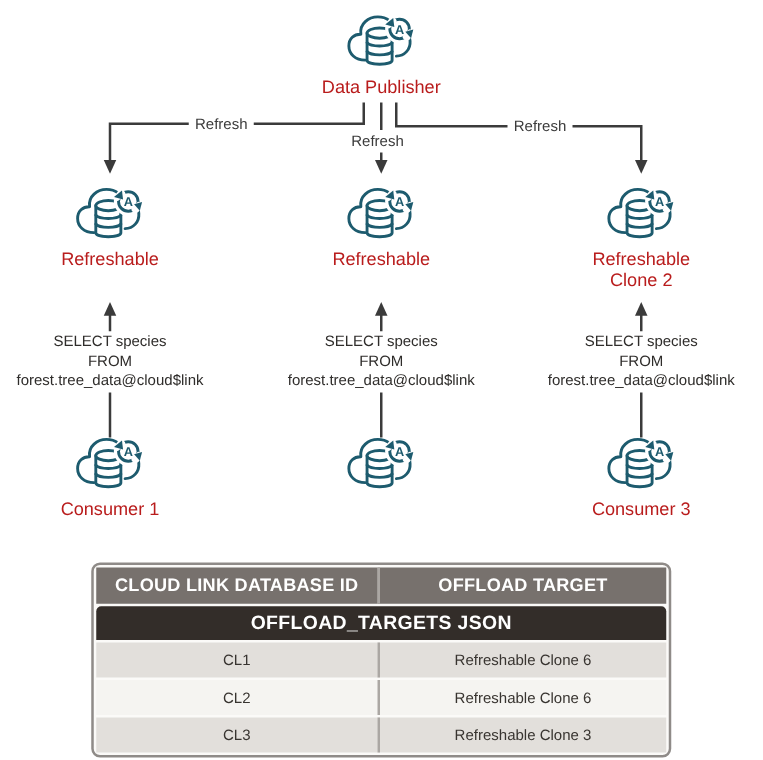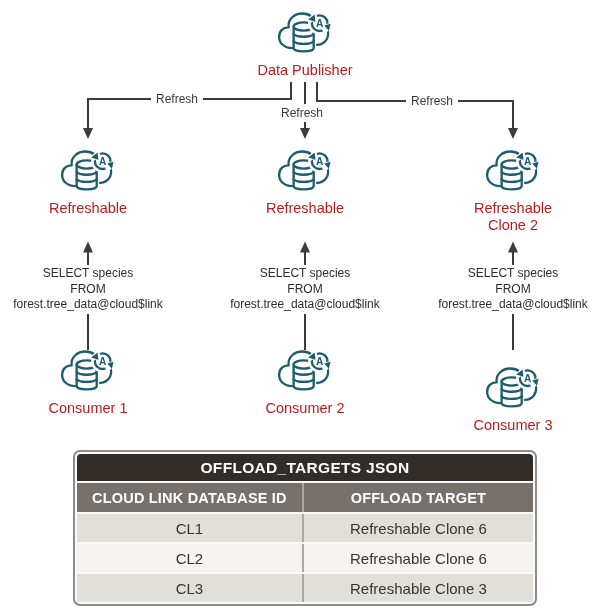--- a/index.html
+++ b/index.html
@@ -24,21 +24,21 @@
   
   .offload-wrap { position:absolute; left:73px; top:450px; width:464px; z-index:3;
                   border:2px solid #8f8b88; border-radius:7px; background:#fbfaf8;
                   padding:0 2px; overflow:hidden; }
   table.offload { width:100%; border-collapse:separate; border-spacing:0 2px; }
   table.offload td, table.offload th { text-align:center; vertical-align:middle; }
   .t-title { background:#332d29; color:#fff; font-weight:bold; font-size:15.5px;
              letter-spacing:.3px; height:27px; border-radius:4px 4px 0 0; }
   .t-head  { background:#77716d; color:#fff; font-weight:bold; font-size:14.5px;
              letter-spacing:.2px; height:29px; }
-  .t-cell  { font-size:15px; color:#383430; height:28px; }
+  .t-cell  { font-size:12px; color:#383430; height:28px; }
   .row-odd .t-cell  { background:#e2dfdb; }
   .row-even .t-cell { background:#f5f4f1;margin-top:34px; }
   .col2 { border-left:2px solid #aba7a3; }
   .w1 { width:49.3%; } .w2 { width:50.7%; }
 </style>
 </head>
 <body>
 
 <svg width="0" height="0" style="position:absolute" aria-hidden="true">
   <defs>
@@ -136,38 +136,37 @@
   <div class="node" style="left:18px; top:343px;">
     <svg class="adb" viewBox="0 0 72 62">
         <use href="#adb-icon"></use>
       </svg>
     <div class="node-label">Consumer 1</div>
   </div>
   <div class="node" style="left:235px; top:343px;">
     <svg class="adb" viewBox="0 0 72 62">
         <use href="#adb-icon"></use>
       </svg>
-    <div class="node-label">Consumer 2</div>
   </div>
-  <div class="node" style="left:443px; top:360px;">
+  <div class="node" style="left:443px; top:343px;">
     <svg class="adb" viewBox="0 0 72 62">
         <use href="#adb-icon"></use>
       </svg>
     <div class="node-label">Consumer 3</div>
   </div>
 
   <div class="offload-wrap">
     <table class="offload">
       <tbody>
           <tr>
-        <td class="t-title" colspan="2">OFFLOAD_TARGETS JSON</td>
+        <th class="t-head w1">CLOUD LINK DATABASE ID</th>
+        <th class="t-head w2 col2">OFFLOAD TARGET</th>
       </tr>
       <tr>
-        <th class="t-head w1">CLOUD LINK DATABASE ID</th>
-        <th class="t-head w2 col2">OFFLOAD TARGET</th>
+        <td class="t-title" colspan="2">OFFLOAD_TARGETS JSON</td>
       </tr>
       <tr class="row-odd">
         <td class="t-cell">CL1</td>
         <td class="t-cell col2">Refreshable Clone 6</td>
       </tr>
       <tr class="row-even">
         <td class="t-cell">CL2</td>
         <td class="t-cell col2">Refreshable Clone 6</td>
       </tr>
       <tr class="row-odd">

